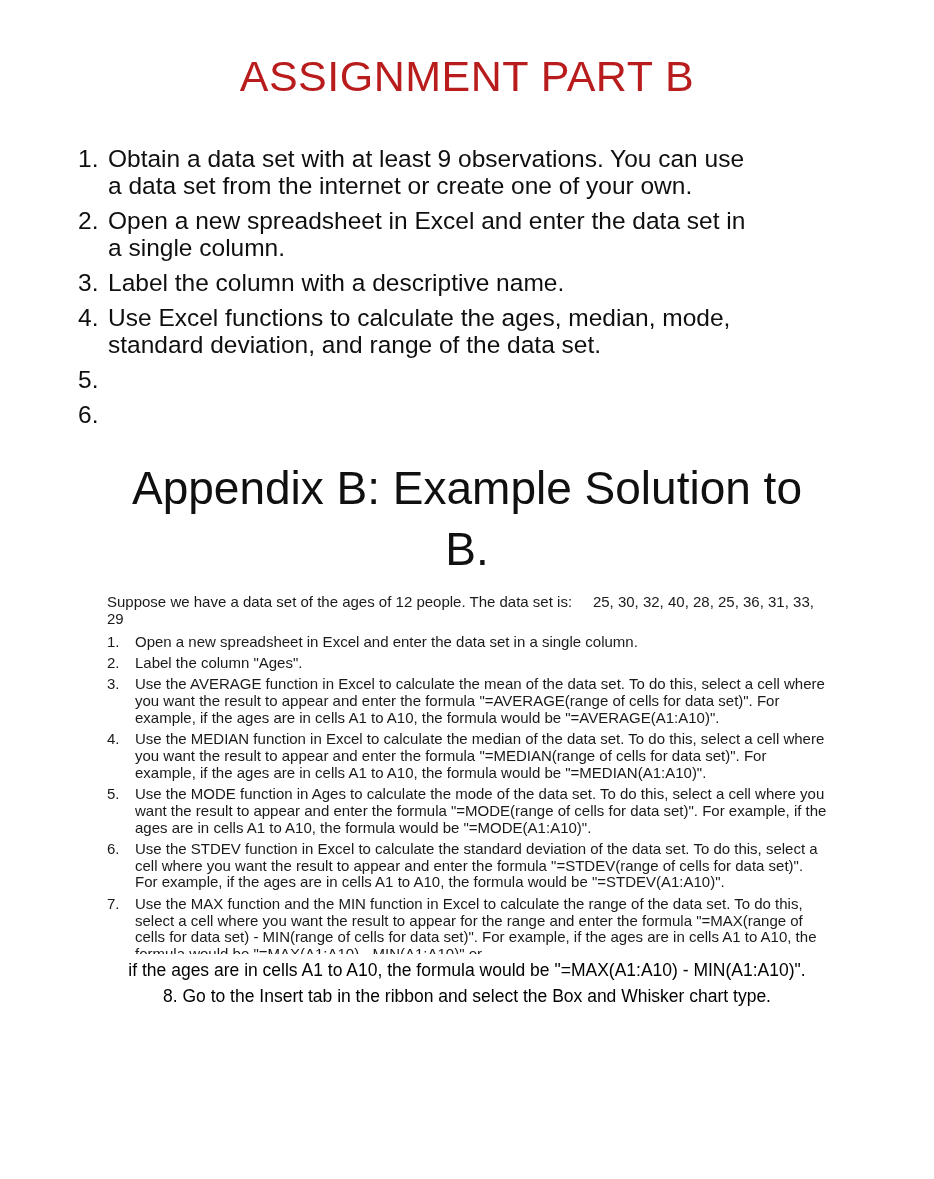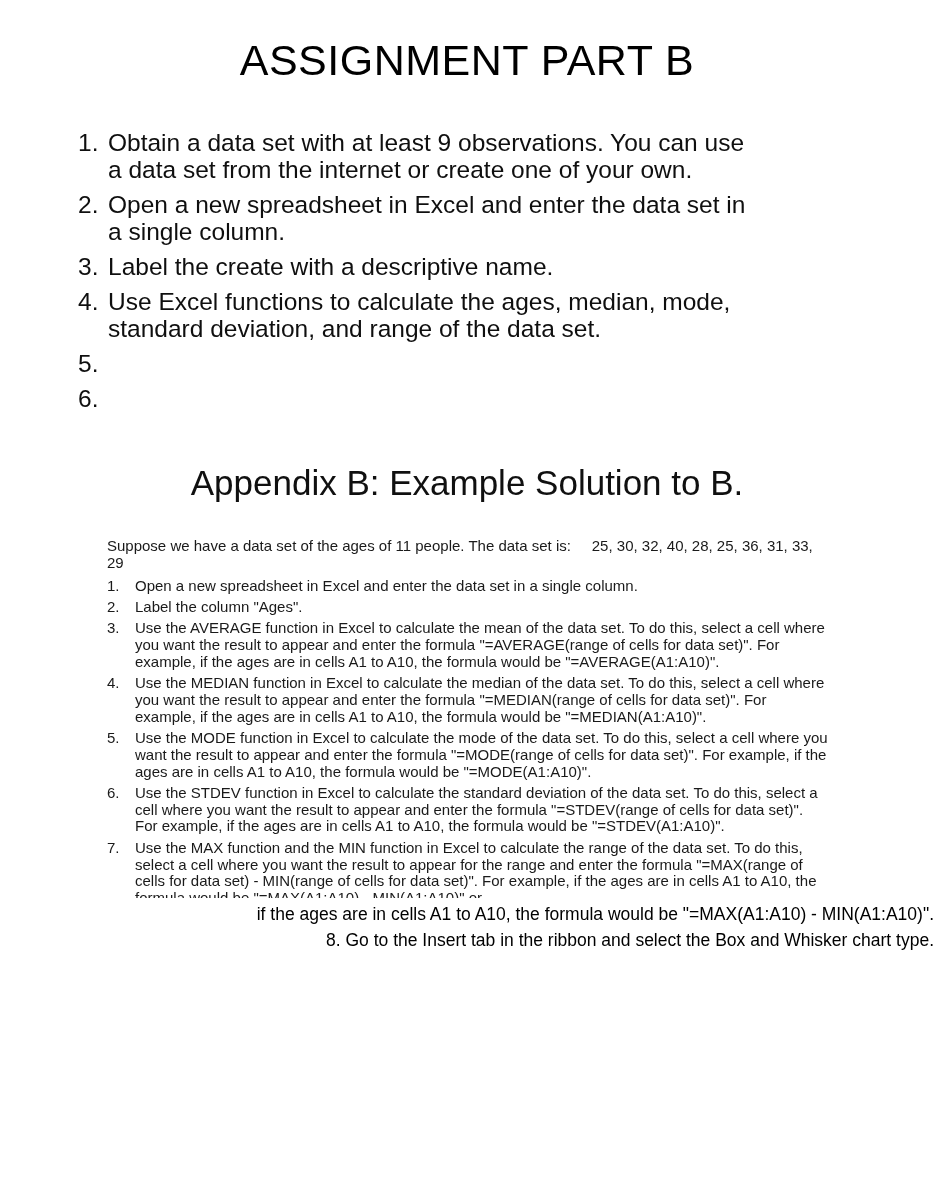--- a/index.html
+++ b/index.html
@@ -4,98 +4,98 @@
 <style>
   * { margin:0; padding:0; box-sizing:border-box; }
   html, body { background:#ffffff; }
   body {
     width:934px; height:1179px; overflow:hidden;
     font-family:"Liberation Sans", sans-serif; color:#000;
     position:relative;
   }
   .doc-title {
     text-align:center; font-size:43px; font-weight:400;
-    letter-spacing:0.5px; margin-top:36px; color:#000000;
+    letter-spacing:0.5px; margin-top:52px; color:#b91c1c;
   }
   .main-list { margin:44px 0 0 78px; }
   .m-item { display:flex; font-size:24.5px; line-height:27px; margin-bottom:8px; color:#0f0f0f; }
   .m-num  { flex:0 0 30px; }
   .m-text { max-width:652px; }
   .appendix-title {
     max-width:720px; margin:30px auto 0; text-align:center;
-    font-size:35px; font-weight:400; line-height:82px; color:#101010;
+    font-size:46px; font-weight:400; line-height:61px; color:#101010;
   }
   .appendix-body {
     margin:14px 96px 0 107px;
     font-size:15px; line-height:16.8px; color:#1a1a1a;
   }
   .intro { white-space:pre-wrap; margin-bottom:6px; max-width:724px; }
   .ap-item { display:flex; margin-top:4.5px; }
   .ap-num  { flex:0 0 28px; }
   .ap-text { max-width:694px; }
   .clip { max-height:58px; overflow:hidden; }
   .footer-note {
-    text-align:right; font-size:17.5px; line-height:26px;
+    text-align:center; font-size:17.5px; line-height:26px;
     margin-top:3px; color:#000;
   }
 </style>
 </head>
 <body>
 
 <h1 class="doc-title">ASSIGNMENT PART B</h1>
 
 <div class="main-list">
   <div class="m-item">
     <span class="m-num">1.</span>
     <span class="m-text">Obtain a data set with at least 9 observations. You can use a data set from the internet or create one of your own.</span>
   </div>
   <div class="m-item">
     <span class="m-num">2.</span>
     <span class="m-text">Open a new spreadsheet in Excel and enter the data set in a single column.</span>
   </div>
   <div class="m-item">
     <span class="m-num">3.</span>
-    <span class="m-text">Label the create with a descriptive name.</span>
+    <span class="m-text">Label the column with a descriptive name.</span>
   </div>
   <div class="m-item">
     <span class="m-num">4.</span>
     <span class="m-text">Use Excel functions to calculate the ages, median, mode, standard deviation, and range of the data set.</span>
   </div>
   <div class="m-item">
     <span class="m-num">5.</span>
   </div>
   <div class="m-item">
     <span class="m-num">6.</span>
   </div>
 </div>
 
 <h2 class="appendix-title">Appendix B: Example Solution to B.</h2>
 
 <div class="appendix-body">
-  <p class="intro">Suppose we have a data set of the ages of 11 people. The data set is:     25, 30, 32, 40, 28, 25, 36, 31, 33, 29</p>
+  <p class="intro">Suppose we have a data set of the ages of 12 people. The data set is:     25, 30, 32, 40, 28, 25, 36, 31, 33, 29</p>
 
   <div class="ap-item">
     <span class="ap-num">1.</span>
     <span class="ap-text">Open a new spreadsheet in Excel and enter the data set in a single column.</span>
   </div>
   <div class="ap-item">
     <span class="ap-num">2.</span>
     <span class="ap-text">Label the column "Ages".</span>
   </div>
   <div class="ap-item">
     <span class="ap-num">3.</span>
     <span class="ap-text">Use the AVERAGE function in Excel to calculate the mean of the data set. To do this, select a cell where you want the result to appear and enter the formula "=AVERAGE(range of cells for data set)". For example, if the ages are in cells A1 to A10, the formula would be "=AVERAGE(A1:A10)".</span>
   </div>
   <div class="ap-item">
     <span class="ap-num">4.</span>
     <span class="ap-text">Use the MEDIAN function in Excel to calculate the median of the data set. To do this, select a cell where you want the result to appear and enter the formula "=MEDIAN(range of cells for data set)". For example, if the ages are in cells A1 to A10, the formula would be "=MEDIAN(A1:A10)".</span>
   </div>
   <div class="ap-item">
     <span class="ap-num">5.</span>
-    <span class="ap-text">Use the MODE function in Excel to calculate the mode of the data set. To do this, select a cell where you want the result to appear and enter the formula "=MODE(range of cells for data set)". For example, if the ages are in cells A1 to A10, the formula would be "=MODE(A1:A10)".</span>
+    <span class="ap-text">Use the MODE function in Ages to calculate the mode of the data set. To do this, select a cell where you want the result to appear and enter the formula "=MODE(range of cells for data set)". For example, if the ages are in cells A1 to A10, the formula would be "=MODE(A1:A10)".</span>
   </div>
   <div class="ap-item">
     <span class="ap-num">6.</span>
     <span class="ap-text">Use the STDEV function in Excel to calculate the standard deviation of the data set. To do this, select a cell where you want the result to appear and enter the formula "=STDEV(range of cells for data set)". For example, if the ages are in cells A1 to A10, the formula would be "=STDEV(A1:A10)".</span>
   </div>
   <div class="ap-item clip">
     <span class="ap-num">7.</span>
     <span class="ap-text">Use the MAX function and the MIN function in Excel to calculate the range of the data set. To do this, select a cell where you want the result to appear for the range and enter the formula "=MAX(range of cells for data set) - MIN(range of cells for data set)". For example, if the ages are in cells A1 to A10, the formula would be "=MAX(A1:A10) - MIN(A1:A10)" or</span>
   </div>
 </div>

